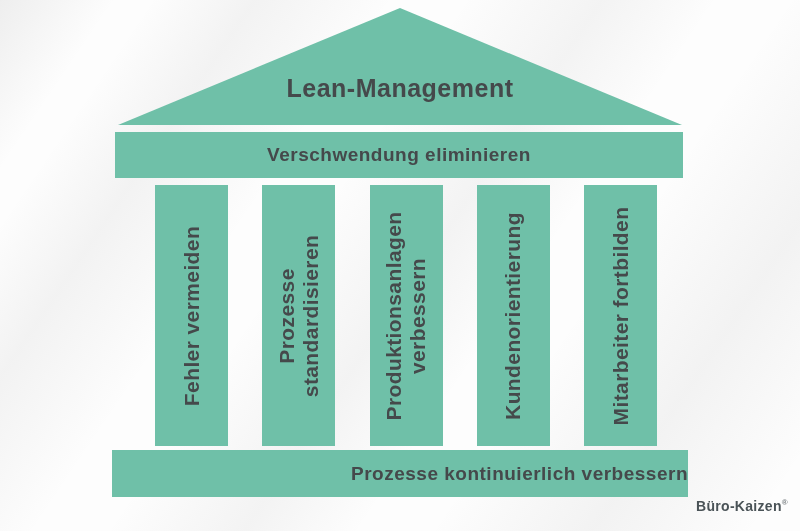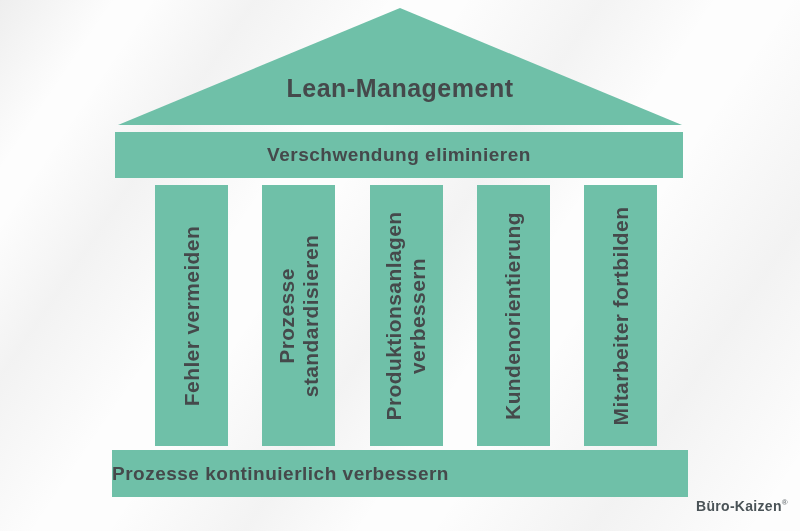--- a/index.html
+++ b/index.html
@@ -77,21 +77,21 @@
     line-height: 1.15;
     color: var(--text-dark, #45494B);
     white-space: pre-line;
     letter-spacing: 0.4px;
   }
   .base {
     position: absolute;
     left: 112px; top: 450px;
     width: 576px; height: 47px;
     background: var(--teal, #6FC0A8);
-    display: flex; align-items: center; justify-content: flex-start;
+    display: flex; align-items: center; justify-content: flex-end;
   }
   .branding {
     position: absolute;
     right: 12px; top: 498px;
     font-size: 14px;
     font-weight: bold;
     color: var(--brand-gray, #4A5357);
     letter-spacing: 0.3px;
     text-align: right;
   }

